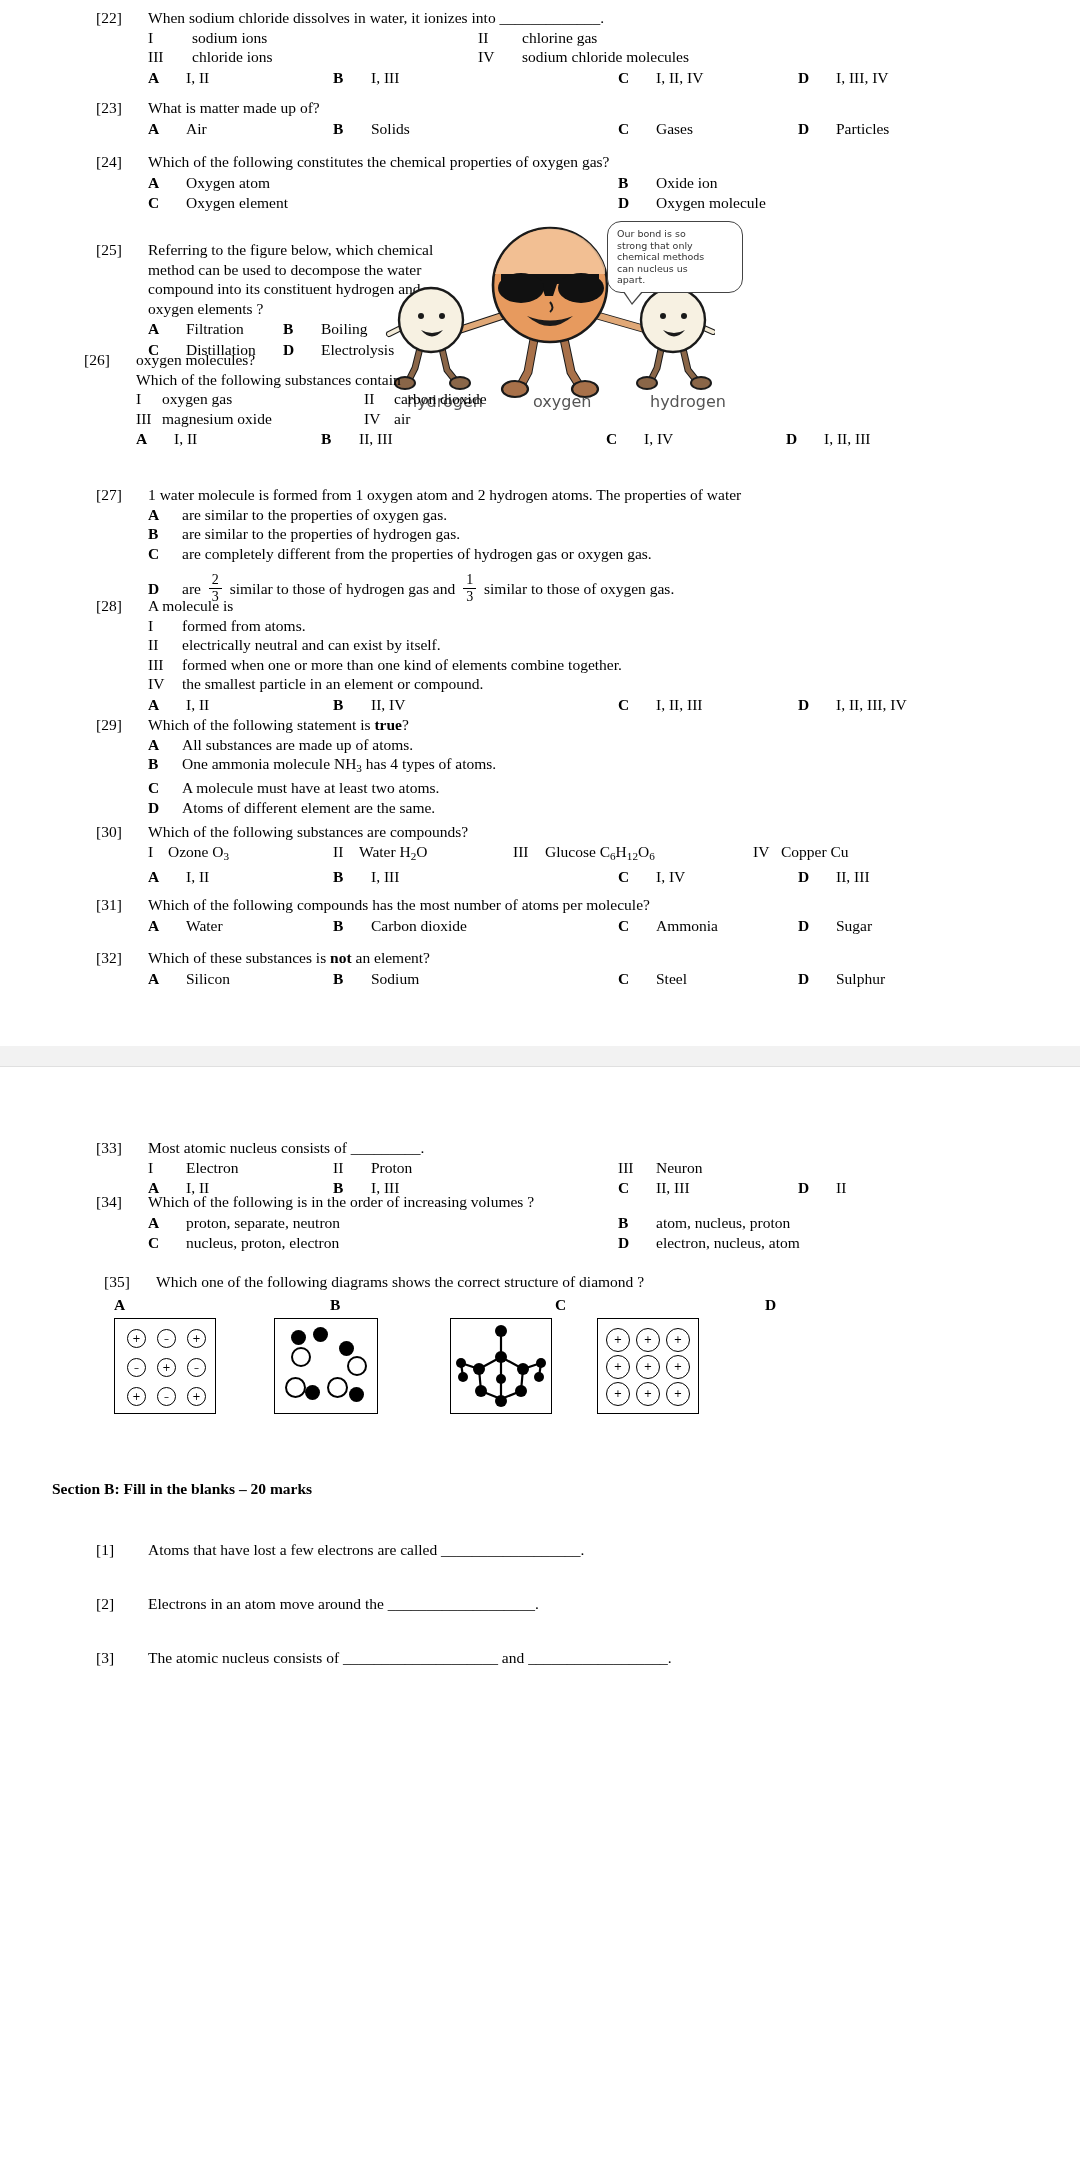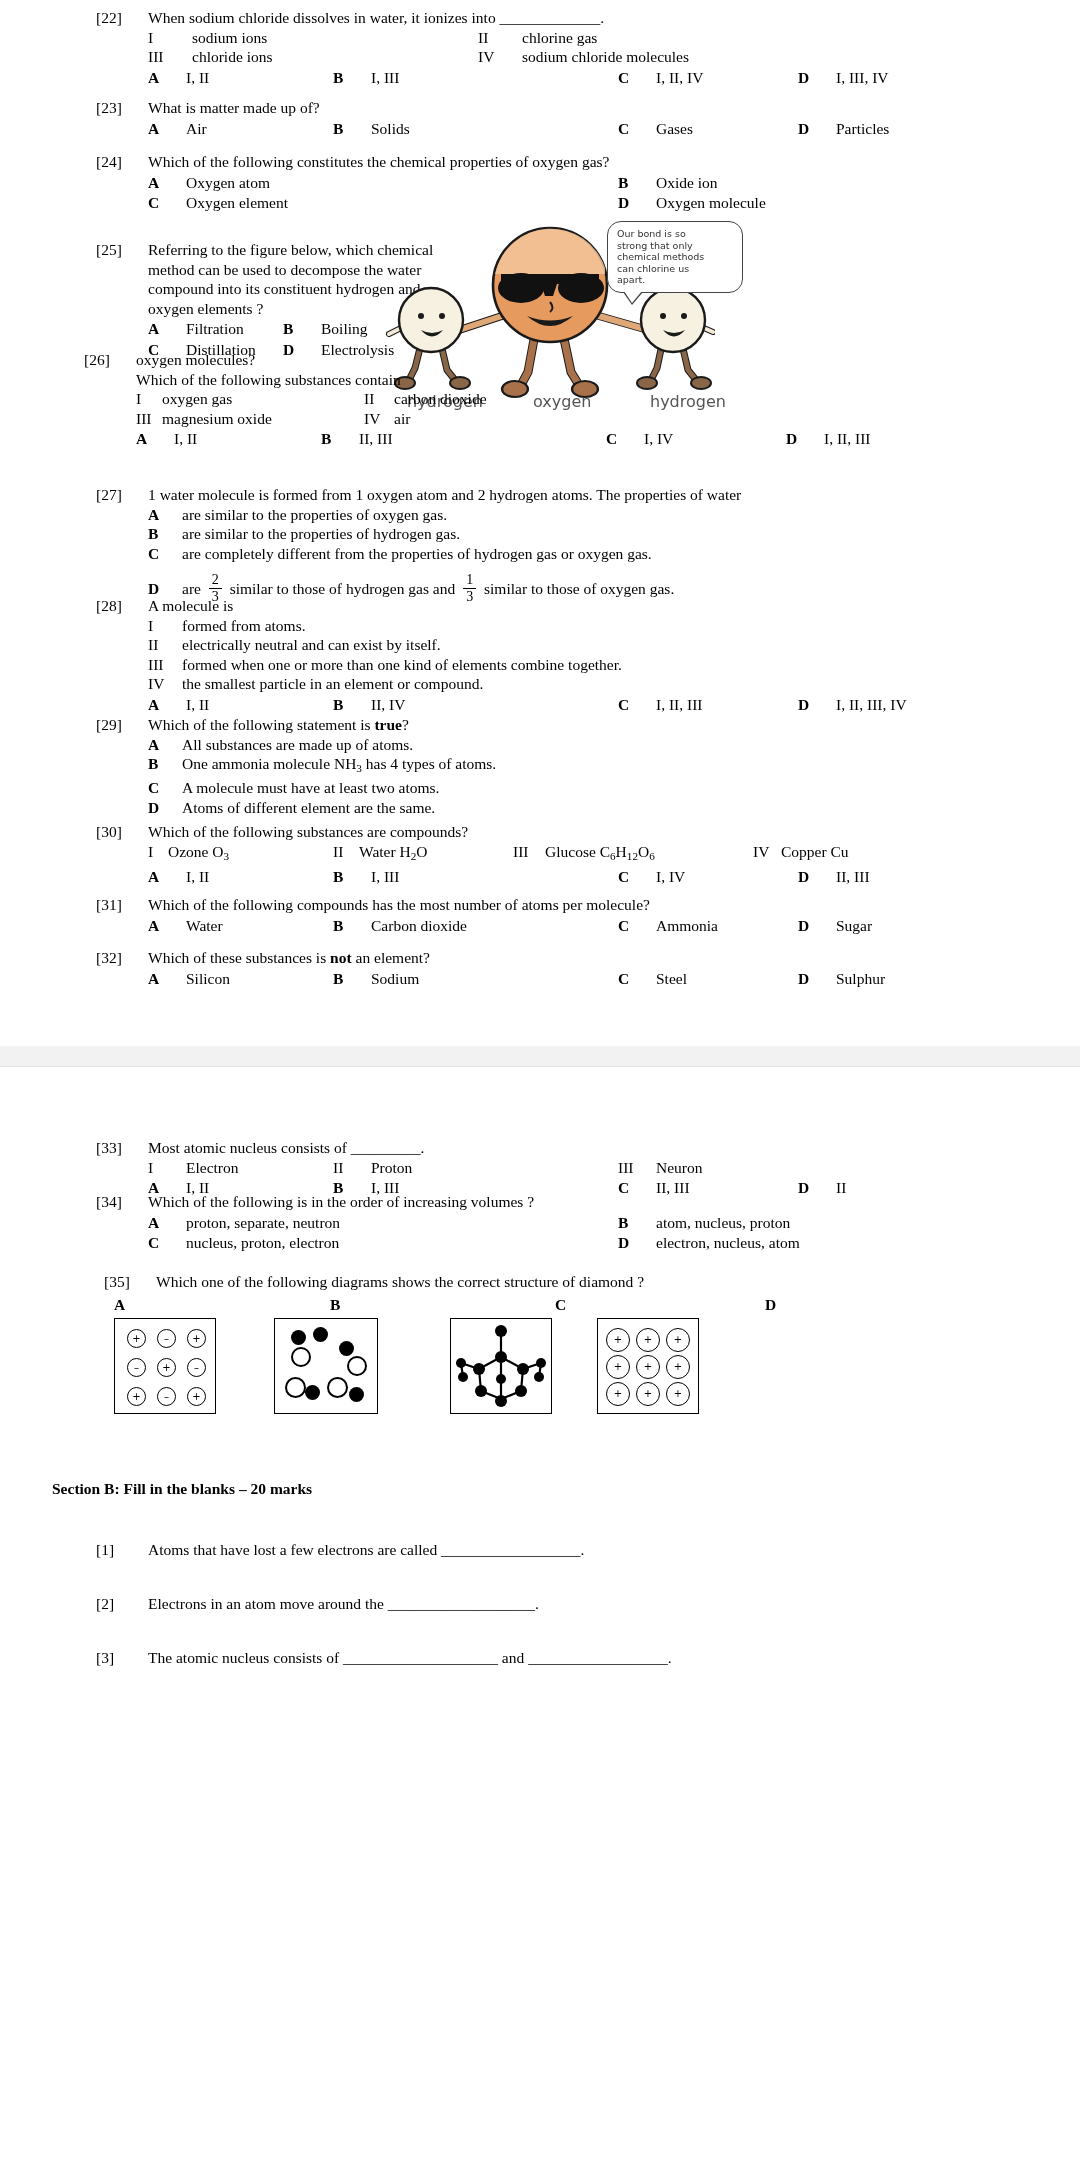--- a/index.html
+++ b/index.html
@@ -274,21 +274,21 @@
       <circle cx="288" cy="98" r="32" fill="#f7f1e2" stroke="#1a1a1a" stroke-width="2.4"></circle>
       <circle cx="278" cy="94" r="3" fill="#1a1a1a"></circle>
       <circle cx="299" cy="94" r="3" fill="#1a1a1a"></circle>
       <path d="M278 108 q11 13 22 0 q-11 6 -22 0 Z" fill="#1a1a1a"></path>
     </svg>
 
     <div class="bubble" style="left:222px;top:-1px;width:116px;">
       <div>Our bond is so</div>
       <div>strong that only</div>
       <div>chemical methods</div>
-      <div>can chlorine us</div>
+      <div>can nucleus us</div>
       <div>apart.</div>
     </div>
 
     <div class="flabel" style="left:22px;top:170px;">hydrogen</div>
     <div class="flabel" style="left:148px;top:170px;">oxygen</div>
     <div class="flabel" style="left:265px;top:170px;">hydrogen</div>
   </div>
 
   <div class="q" style="left:40px;top:350px;width:960px;">
     <div class="qnum">[26]</div>

